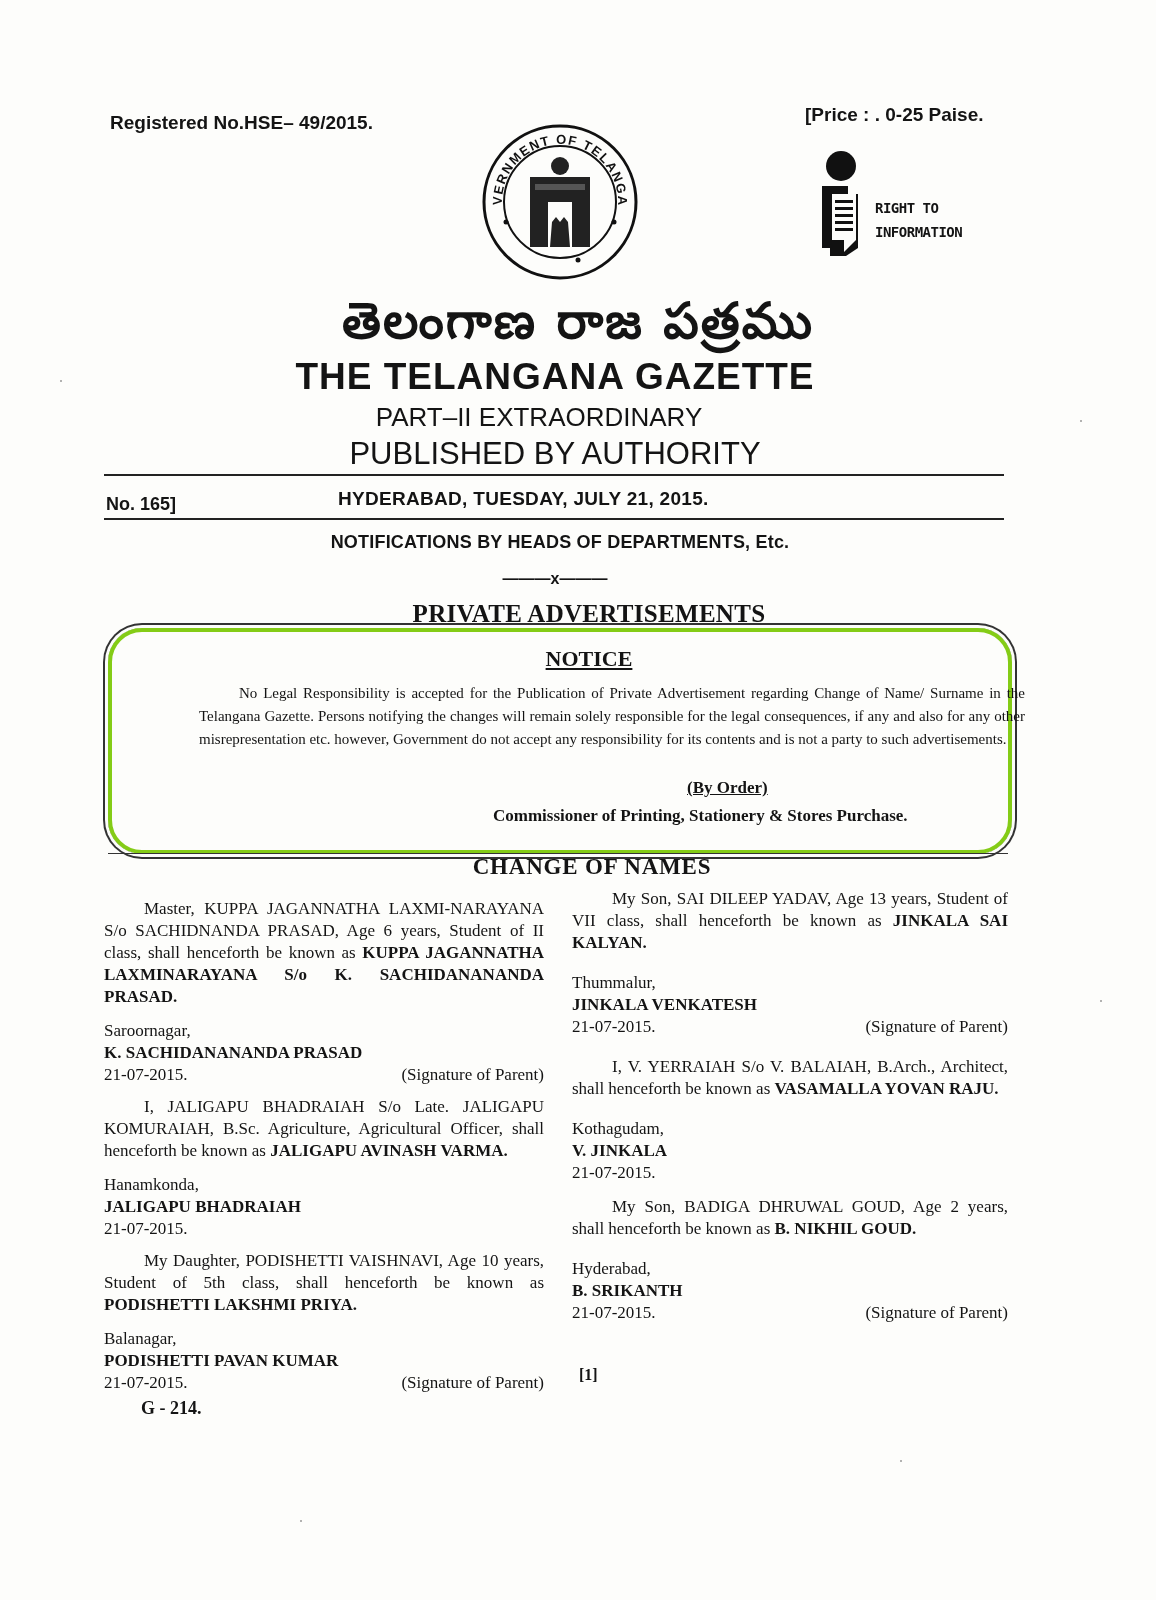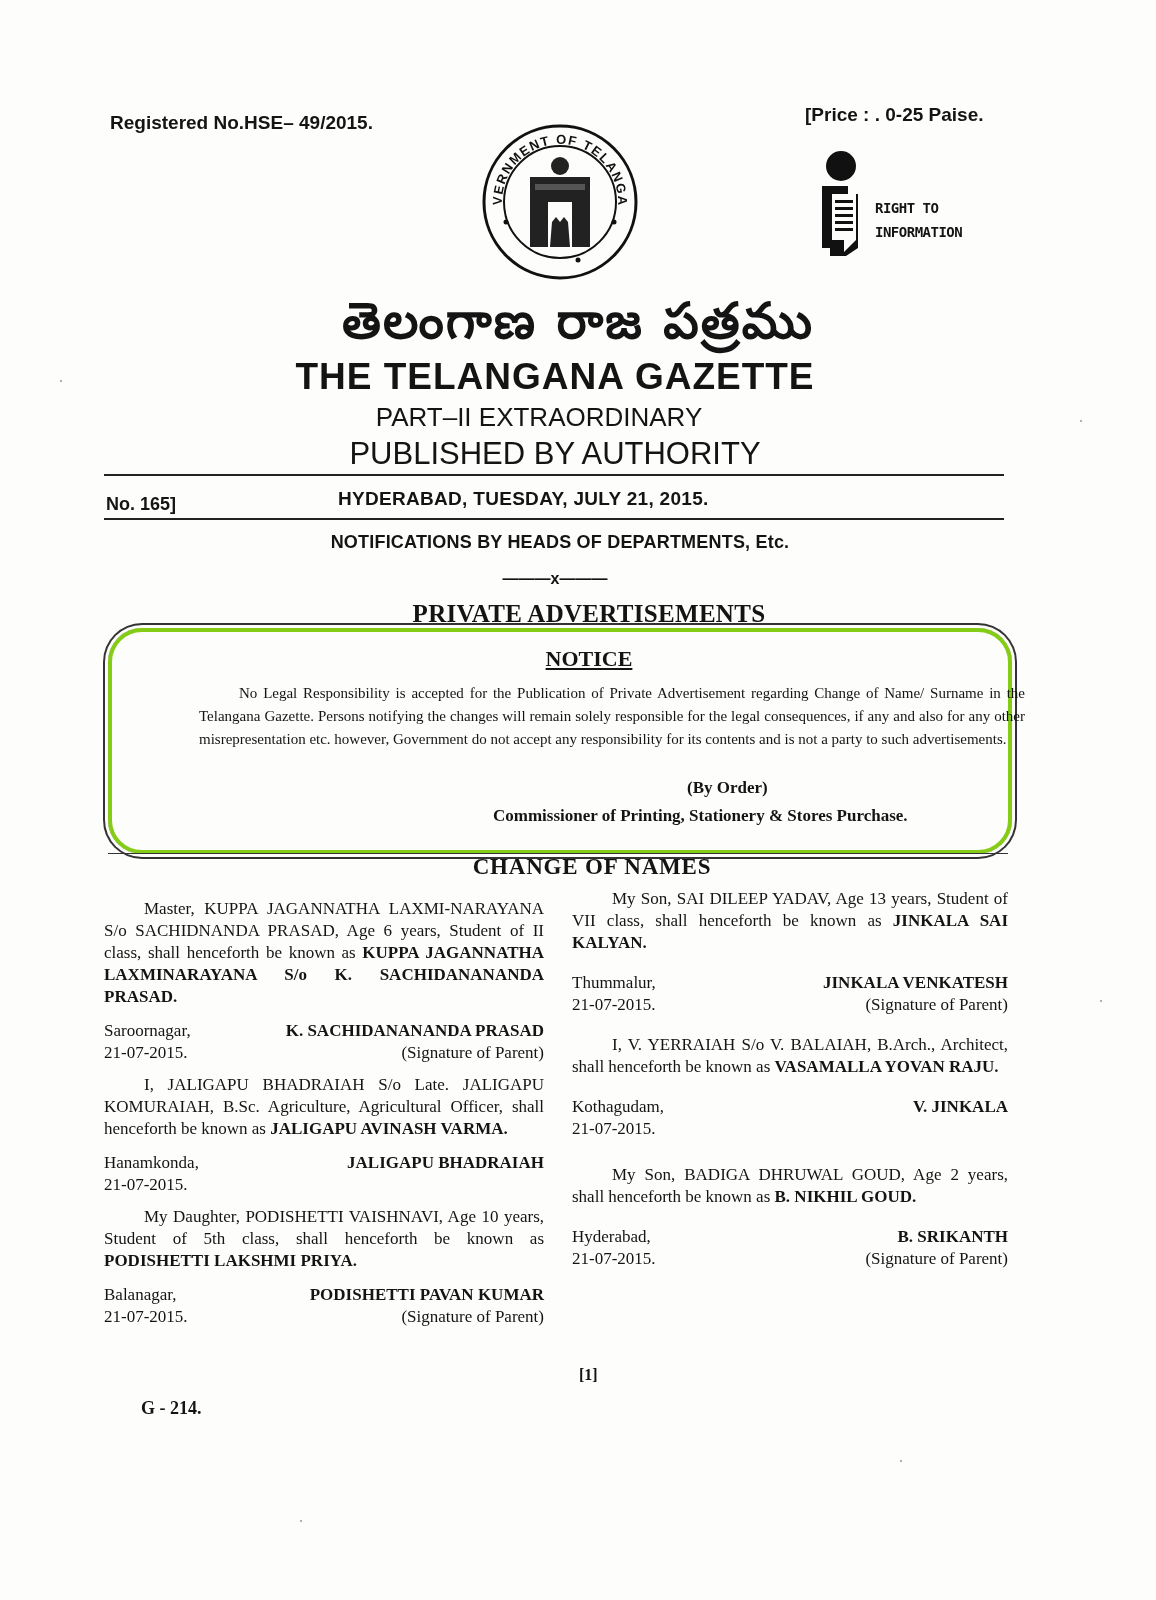--- a/index.html
+++ b/index.html
@@ -40,33 +40,33 @@
   #private-ads { left: 0; width: 1120px; top: 600px; text-align: center; font-size: 25px; letter-spacing: 0.3px; }
 
   
   #notice-box {
     left: 108px; top: 628px; width: 896px; height: 218px;
     border: 4px solid #84cc16; border-radius: 34px;
     box-shadow: 0 0 0 3px #fdfdfb, 0 0 0 5px #333;
   }
   #notice-title { left: 0; width: 100%; top: 14px; text-align: center; font-size: 22px; text-decoration: underline; }
   #notice-body { left: 38px; top: 50px; width: 826px; font-size: 15px; line-height: 23px; text-align: justify; text-indent: 40px; margin-left: 20px; }
-  #notice-order { left: 546px; top: 146px; font-size: 17px; }
+  #notice-order { left: 546px; top: 146px; font-size: 17px; text-decoration: underline; }
   #notice-signatory { left: 352px; top: 174px; font-size: 17px; }
 
   #rule-3 { left: 108px; width: 900px; top: 853px; height: 1px; background: #333; }
 
   #change-heading { left: 0; width: 1126px; top: 854px; text-align: center; font-size: 23px; letter-spacing: 0.8px; }
 
   
   .col { position: absolute; width: 440px; font-size: 17px; line-height: 22px; }
   #col-left { left: 104px; top: 898px; }
   #col-right { left: 572px; top: 888px; width: 436px; }
   .entry-body { text-align: justify; text-indent: 40px; margin: 0; }
-  .sig-row { display: flex; justify-content: space-between; margin-top: 12px; }
+  .sig-row { display: flex; justify-content: space-between; margin-top: 12px; flex-direction: column; }
   .sig-row2 { display: flex; justify-content: space-between; }
   .entry { margin-bottom: 10px; }
 
   #page-number { left: 550px; top: 1366px; font-size: 16px; }
   #form-no { left: 112px; top: 1398px; font-size: 18px; }
 
   .speck { position: absolute; width: 2px; height: 2px; background: #999; border-radius: 50%; }
 </style>
 </head>
 <body>
@@ -179,21 +179,21 @@
     <p class="entry-body"><span>My Son, SAI DILEEP YADAV, Age 13 years, Student of VII class, shall henceforth be known as </span><b>JINKALA SAI KALYAN.</b></p>
     <div class="sig-row" style="margin-top:18px">
         <span>Thummalur,</span>
         <b>JINKALA VENKATESH</b>
       </div>
     <div class="sig-row2">
         <span>21-07-2015.</span>
         <span>(Signature of Parent)</span>
       </div>
   </div>
-  <div class="entry" style="margin-bottom:24px">
+  <div class="entry" style="margin-bottom:12px">
     <p class="entry-body"><span>I, V. YERRAIAH  S/o V. BALAIAH, B.Arch., Architect, shall henceforth be known as </span><b>VASAMALLA YOVAN RAJU.</b></p>
     <div class="sig-row" style="margin-top:18px">
         <span>Kothagudam,</span>
         <b>V. JINKALA</b>
       </div>
     <div class="sig-row2">
         <span>21-07-2015.</span>
         <span></span>
       </div>
   </div>

